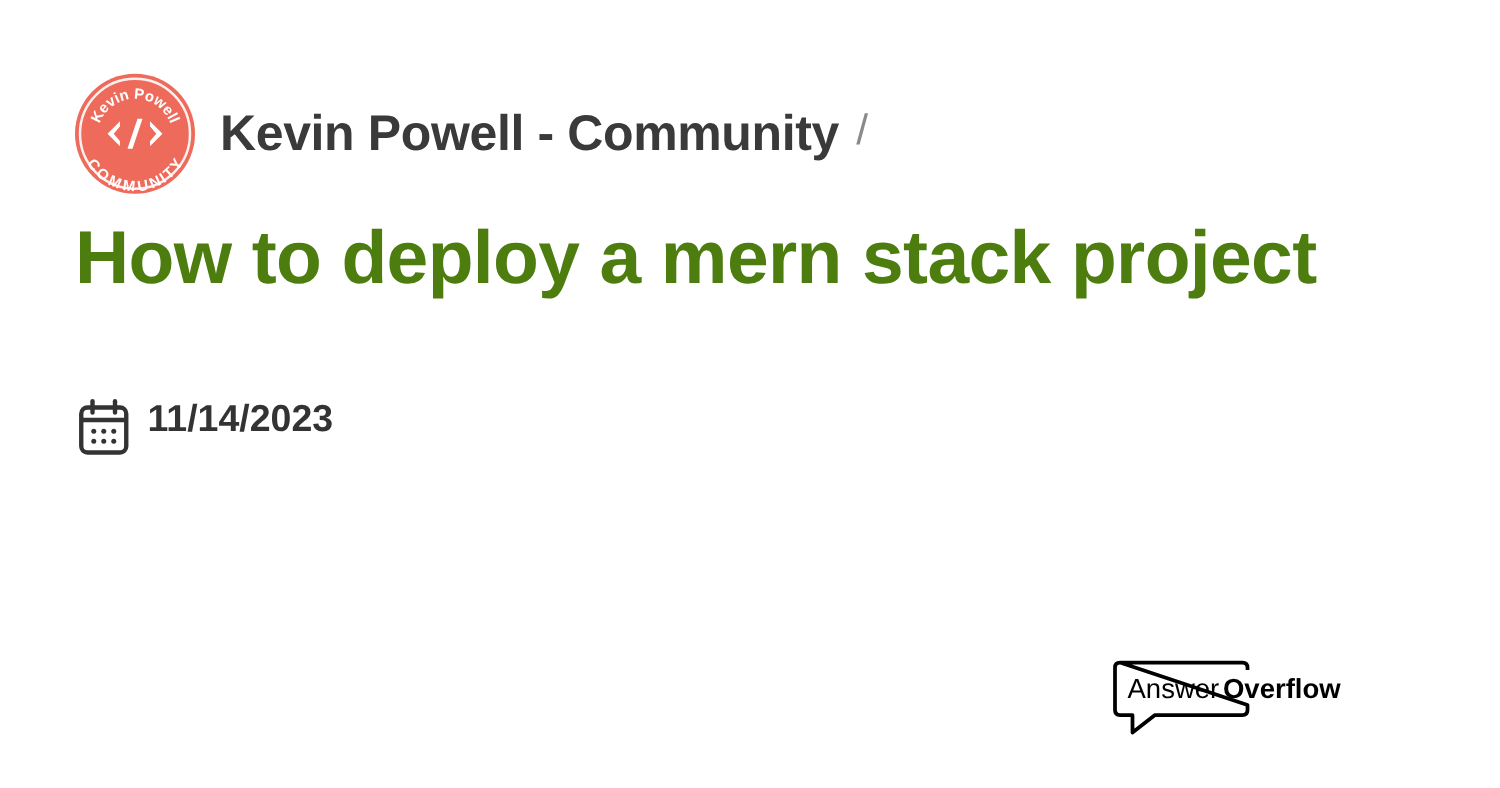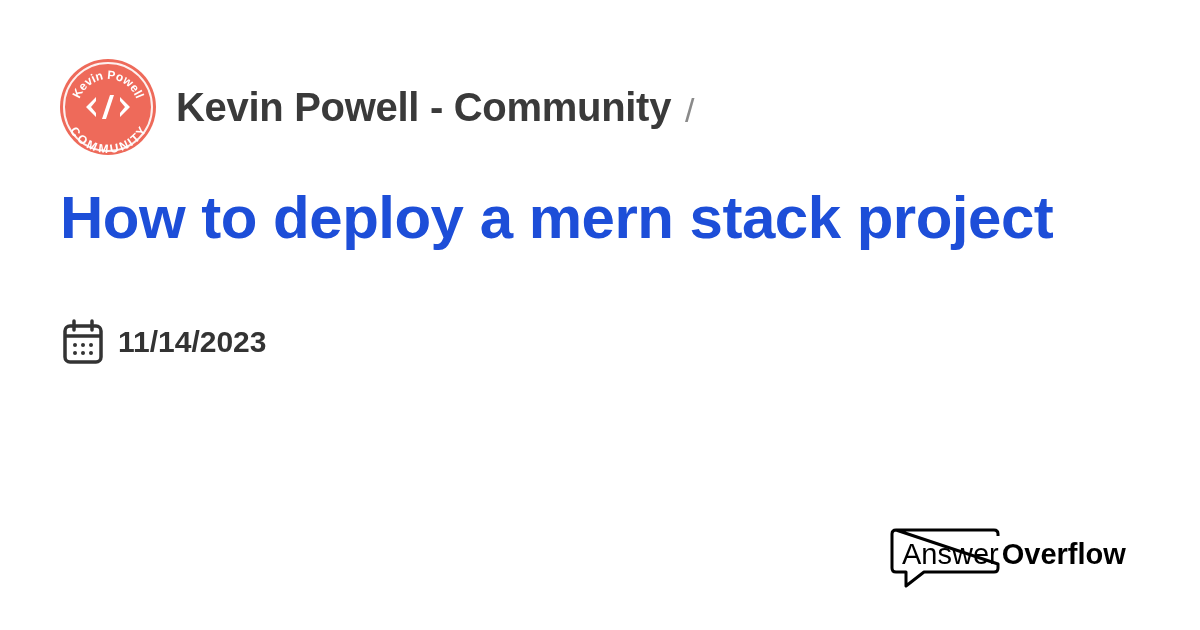--- a/index.html
+++ b/index.html
@@ -11,46 +11,46 @@
     .header {
       position: absolute; left: 60px; top: 59px;
       display: flex; align-items: center;
     }
     .logo {
       width: 96px; height: 96px; border-radius: 50%;
       background: #ee6a5a; position: relative;
     }
     .logo svg { position: absolute; left: 0; top: 0; }
     .crumbs {
-      margin-left: 20px; display: flex; align-items: flex-end;
+      margin-left: 20px; display: flex; align-items: flex-start;
       font-size: 40px; font-weight: 700; color: #3a3a3a;
       letter-spacing: -0.3px;
     }
     .sep { color: #8a8a8a; font-weight: 400; margin: 0 12px 0 14px; font-size: 34px; }
     .title {
-      position: absolute; left: 60px; top: 183px;
-      font-size: 60px; font-weight: 700; color: #1d4ed8;
+      position: absolute; left: 60px; top: 171px;
+      font-size: 60px; font-weight: 700; color: #4d7c0f;
       letter-spacing: -0.5px; white-space: nowrap;
     }
     .meta {
       position: absolute; left: 62px; top: 319px;
       display: flex; align-items: center;
       font-size: 30px; font-weight: 700; color: #333;
     }
-    .meta .item { display: flex; align-items: center; }
+    .meta .item { display: flex; }
     .meta .item + .item { margin-left: 50px; }
     .meta svg { margin-right: 14px; }
     .brand {
       position: absolute; left: 890px; top: 528px;
       width: 230px; height: 64px;
     }
     .brand svg { position: absolute; left: 0; top: 0; }
     .brand-text {
       position: absolute; left: 12px; top: 10px;
-      font-size: 29px; color: #000; white-space: nowrap;
+      font-size: 22px; color: #000; white-space: nowrap;
     }
     .brand-text .b1 { font-weight: 400; }
     .brand-text .b2 { font-weight: 700; margin-left: 3px; }
   </style>
 </head>
 <body>
 
 <div class="header">
   <div class="logo">
     <svg width="96" height="96" viewBox="0 0 96 96">

